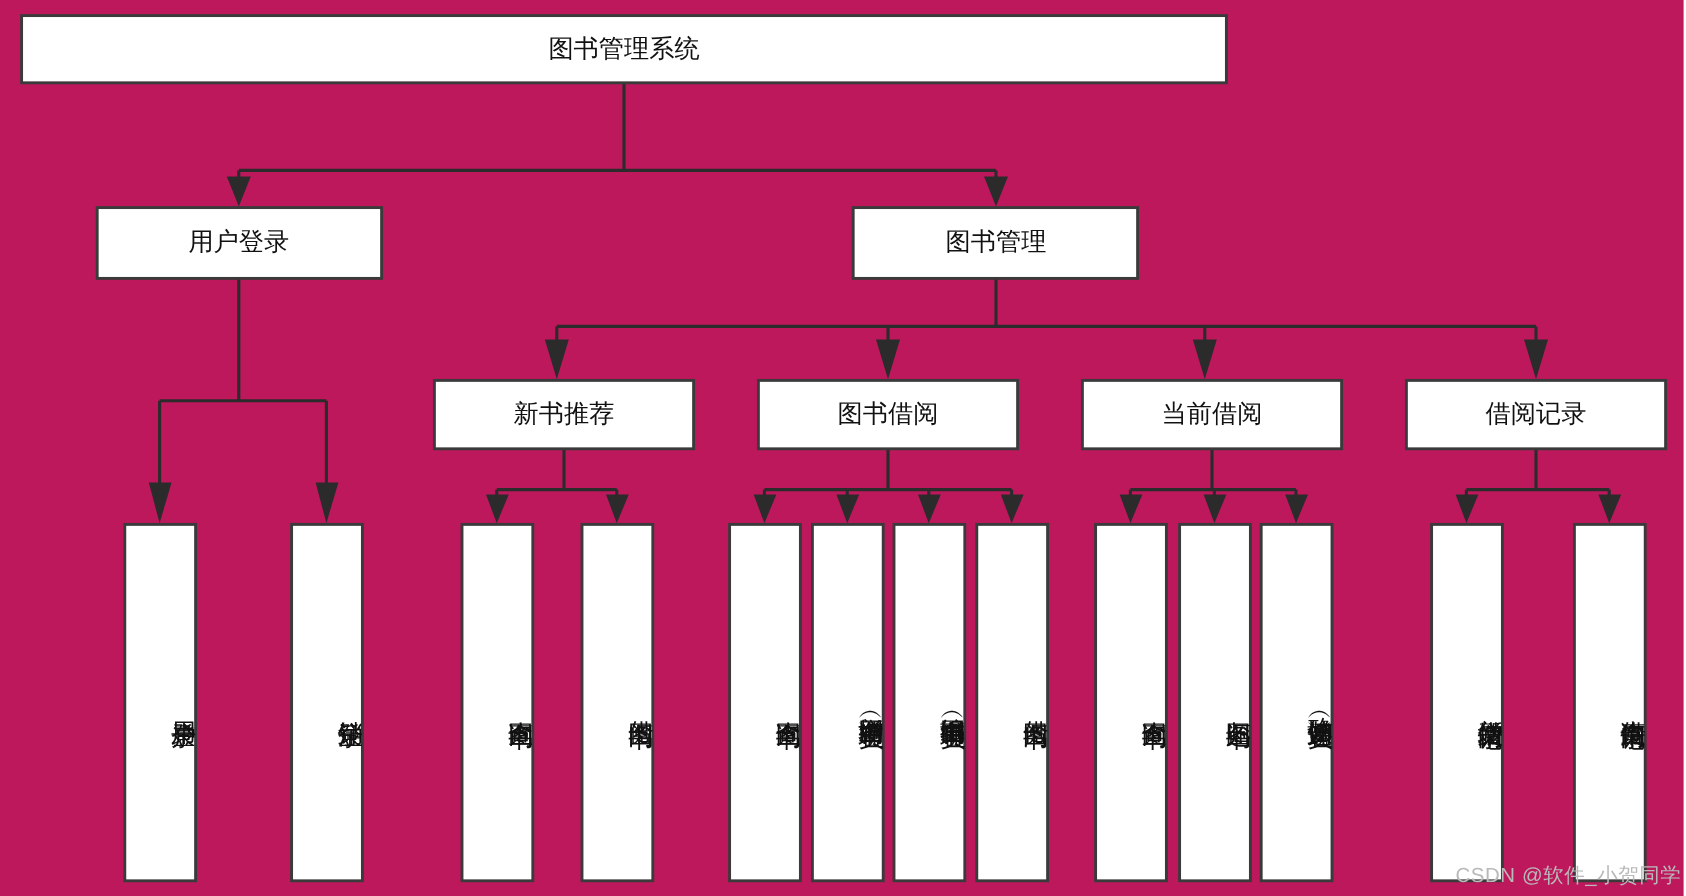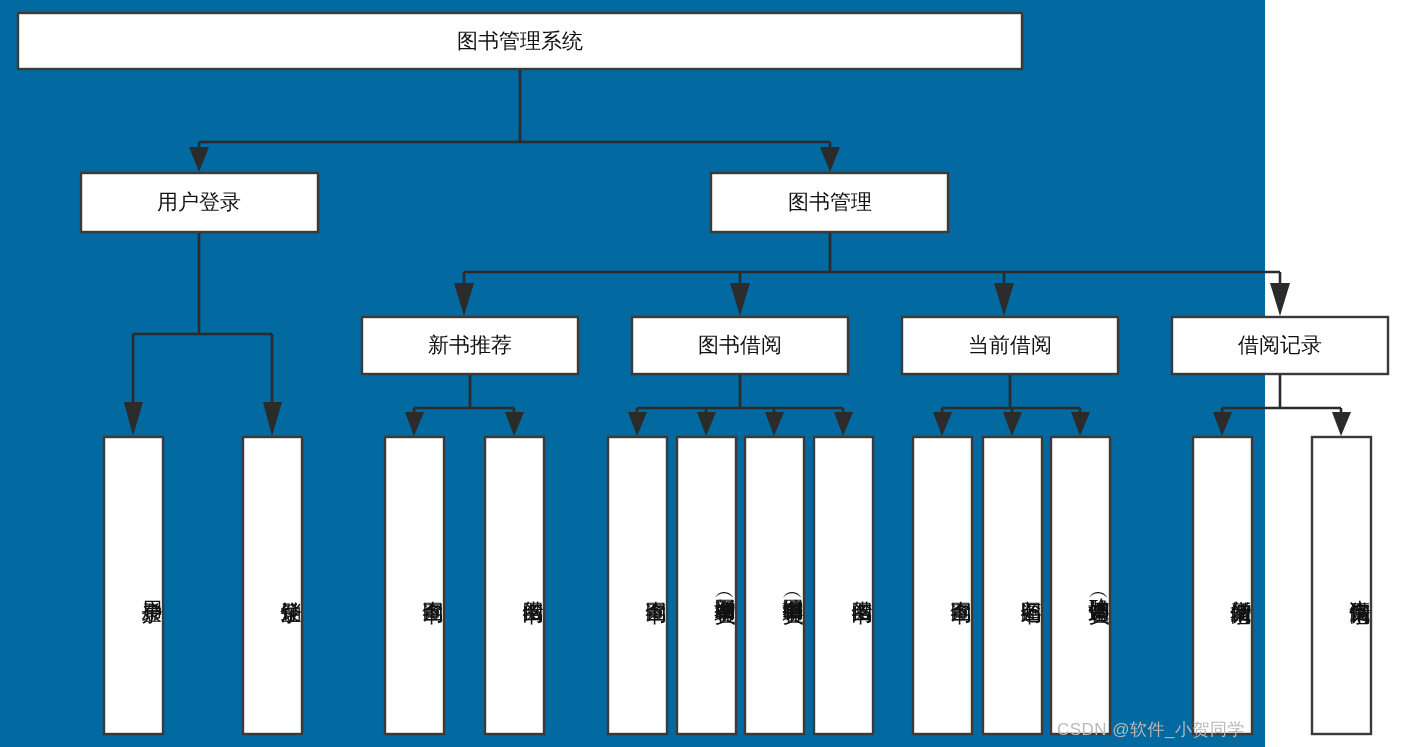--- a/index.html
+++ b/index.html
@@ -8,23 +8,23 @@
     background: #ffffff;
   }
   body {
     width: 1405px;
     height: 747px;
     font-family: "Liberation Sans", "DejaVu Sans", sans-serif;
     overflow: hidden;
   }
   #diagram-root {
     position: relative;
-    width: 1265px;
+    width: 1403px;
     height: 747px;
-    background: #0369a1;
+    background: #be185d;
   }
   svg#flow-svg {
     position: absolute;
     left: 0;
     top: 0;
     width: 1405px;
     height: 747px;
     display: block;
   }
   .node-box {
@@ -59,21 +59,21 @@
     color: #111111;
     letter-spacing: 1px;
     display: flex;
     align-items: flex-start;
     justify-content: center;
     white-space: nowrap;
     pointer-events: none;
   }
   .watermark {
     position: absolute;
-    right: 20px;
+    right: 2px;
     bottom: 6px;
     font-family: "Liberation Sans", "DejaVu Sans", sans-serif;
     font-size: 17px;
     color: #b9b9b9;
     white-space: nowrap;
     letter-spacing: 0.5px;
   }
 </style>
 </head>
 <body>

